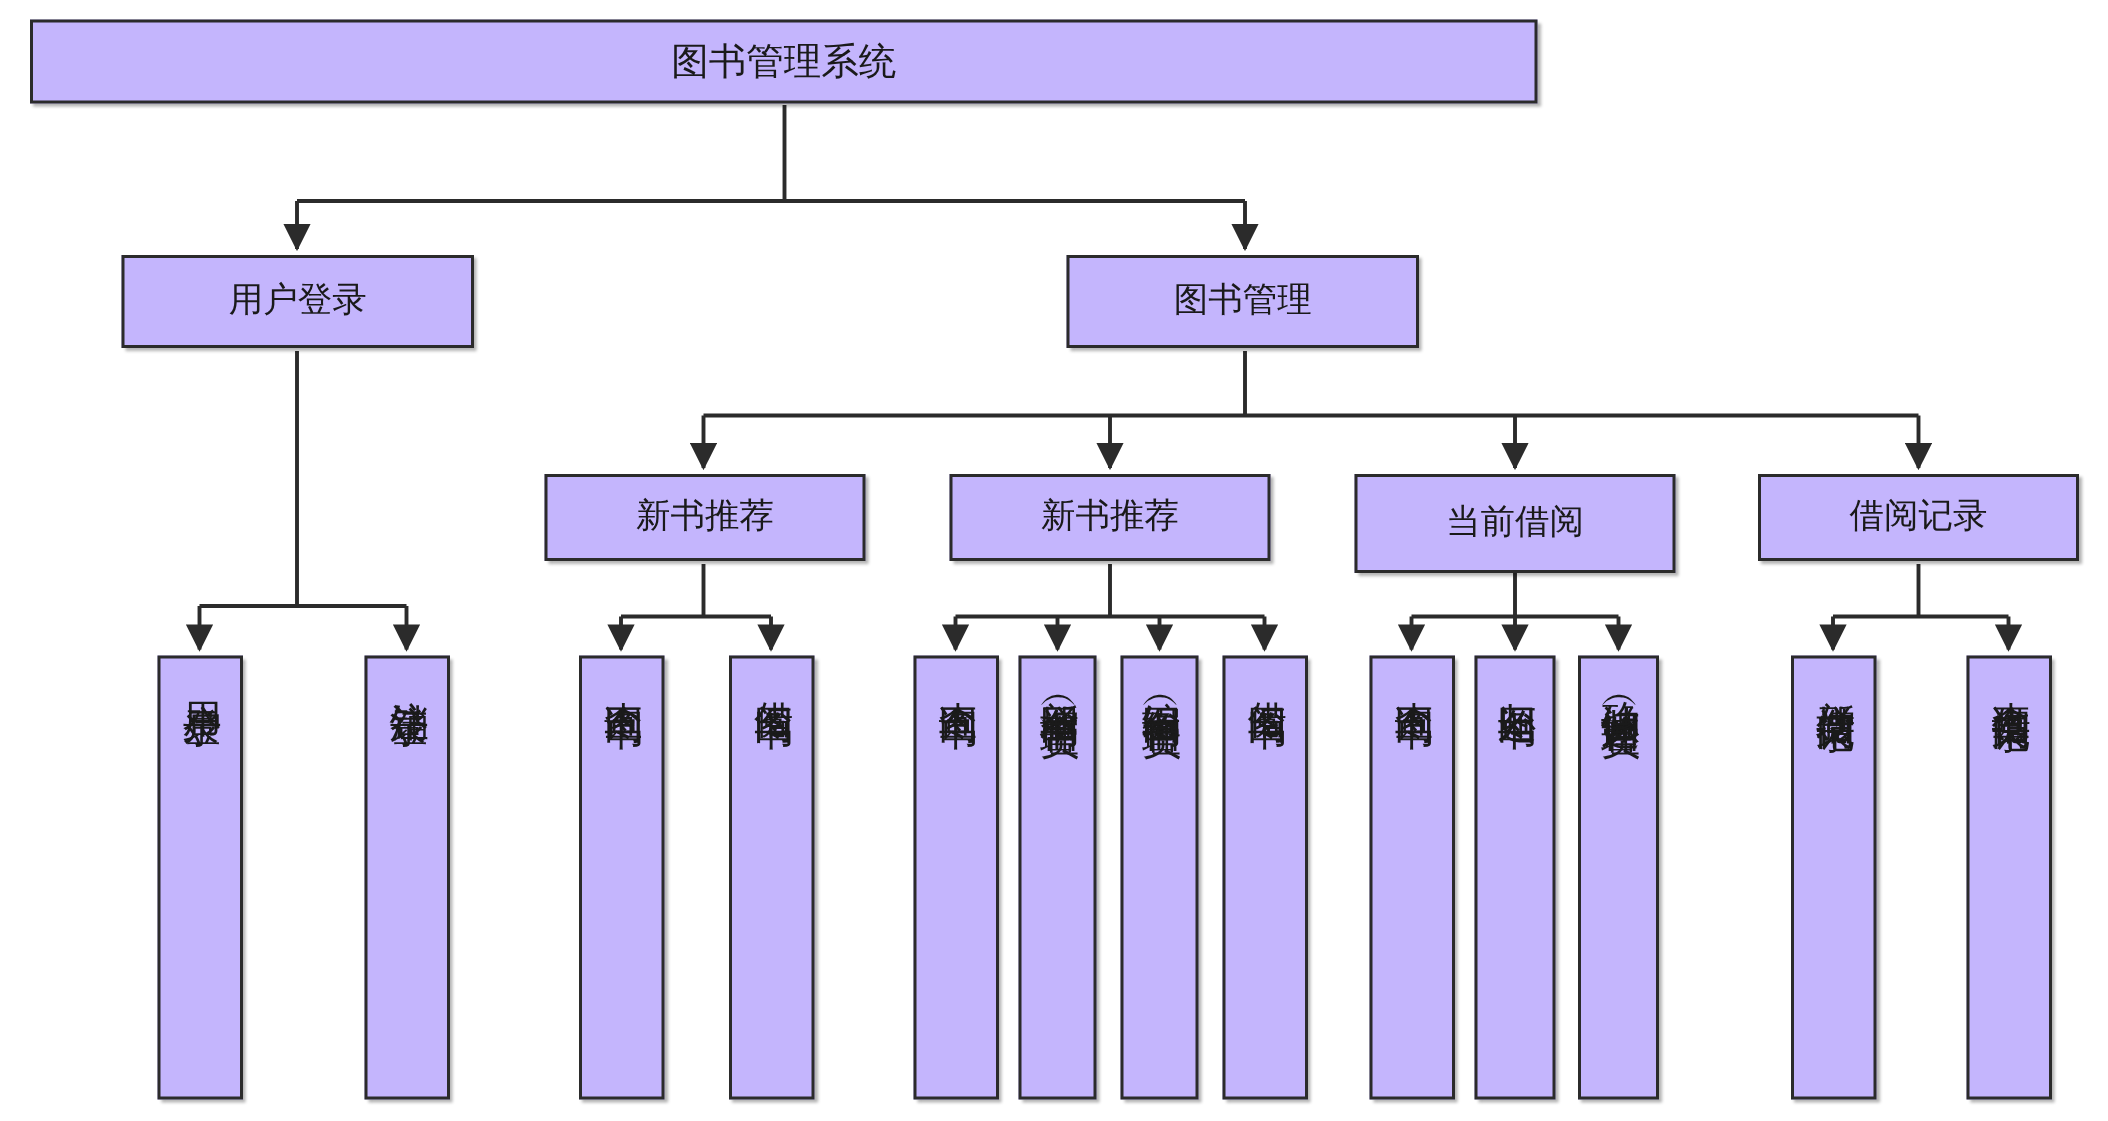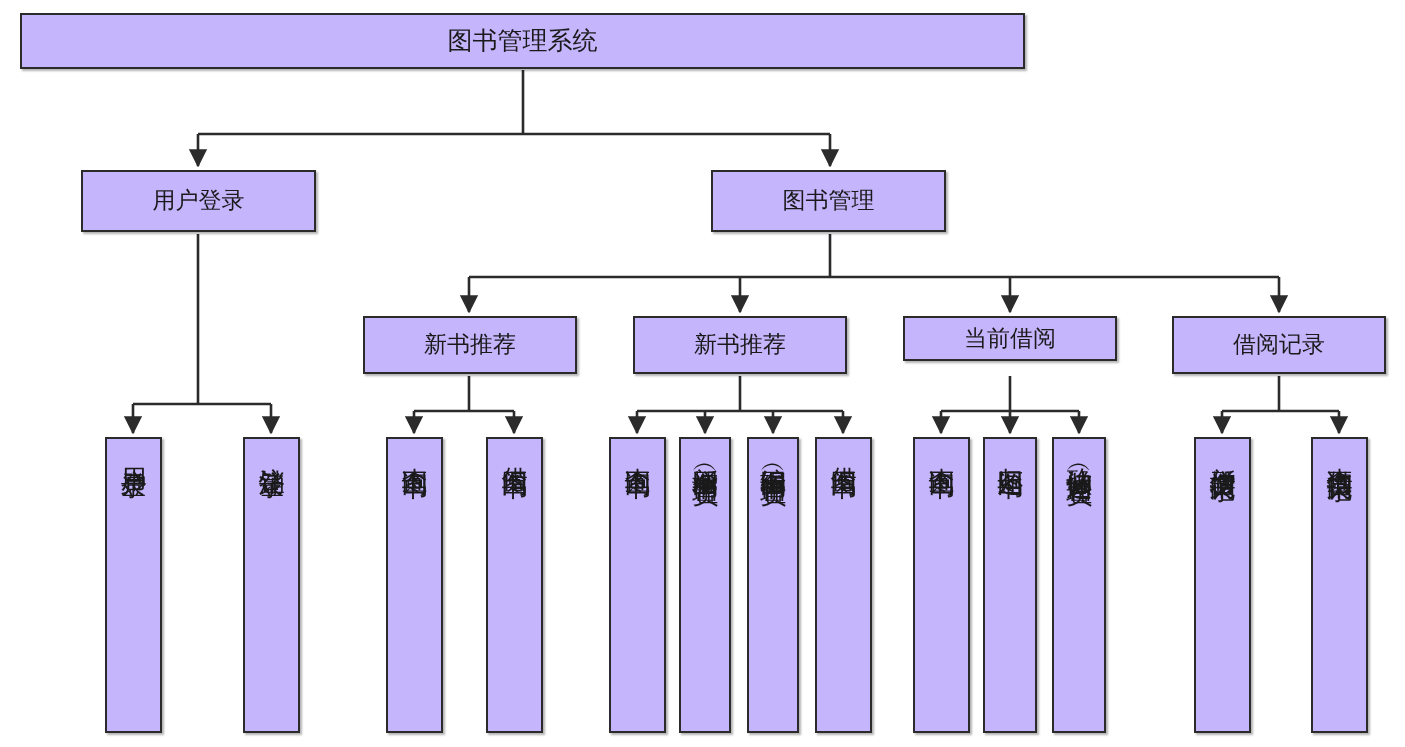--- a/index.html
+++ b/index.html
@@ -130,21 +130,21 @@
   </div>
 
   <div class="node lv2" style="left:363px;top:316px;width:214px;height:58px;">
     <span class="cap">新书推荐</span>
   </div>
 
   <div class="node lv2" style="left:633px;top:316px;width:214px;height:58px;">
     <span class="cap">新书推荐</span>
   </div>
 
-  <div class="node lv2" style="left:903px;top:316px;width:214px;height:45px;">
+  <div class="node lv2" style="left:903px;top:316px;width:214px;height:66px;">
     <span class="cap">当前借阅</span>
   </div>
 
   <div class="node lv2" style="left:1172px;top:316px;width:214px;height:58px;">
     <span class="cap">借阅记录</span>
   </div>
 
   <div class="node leaf" style="left:105px;top:437px;width:57px;height:296px;">
     <span class="cap">用户登录</span>
   </div>

